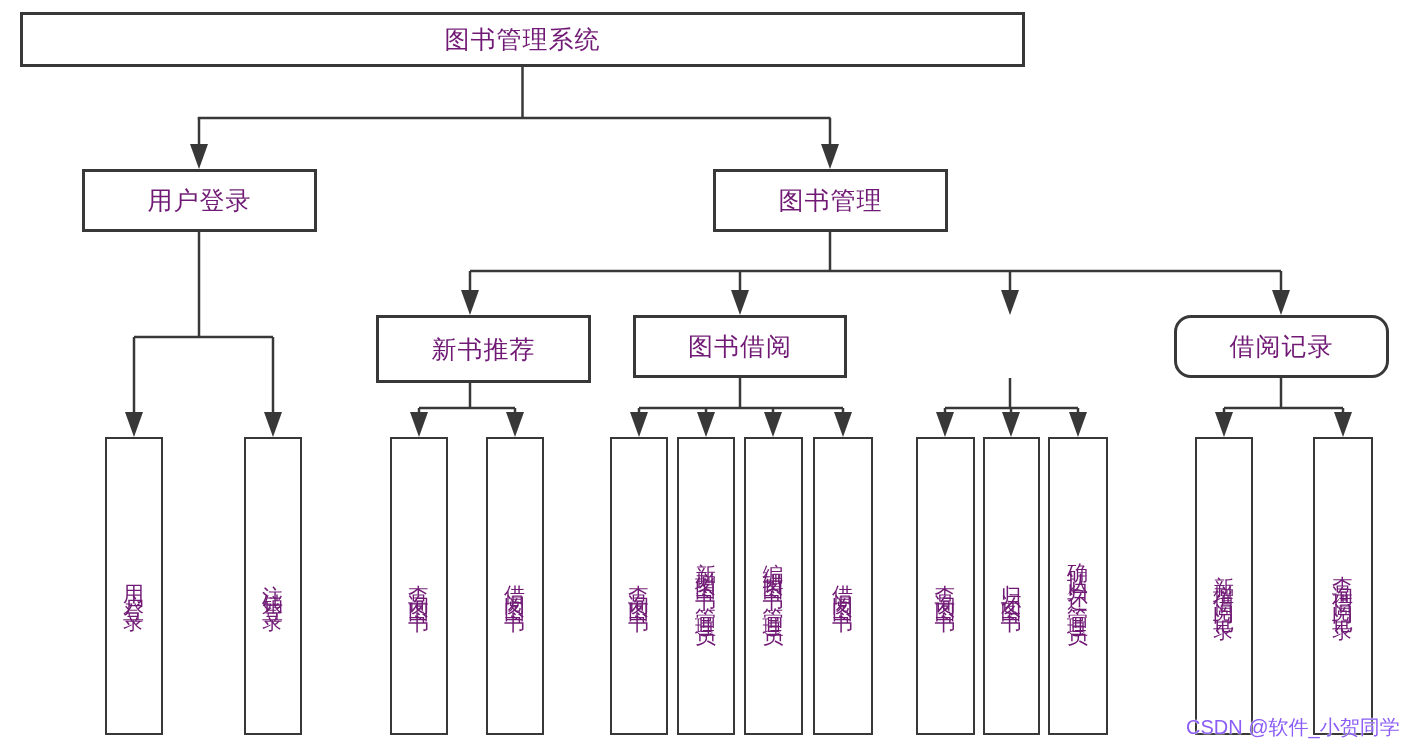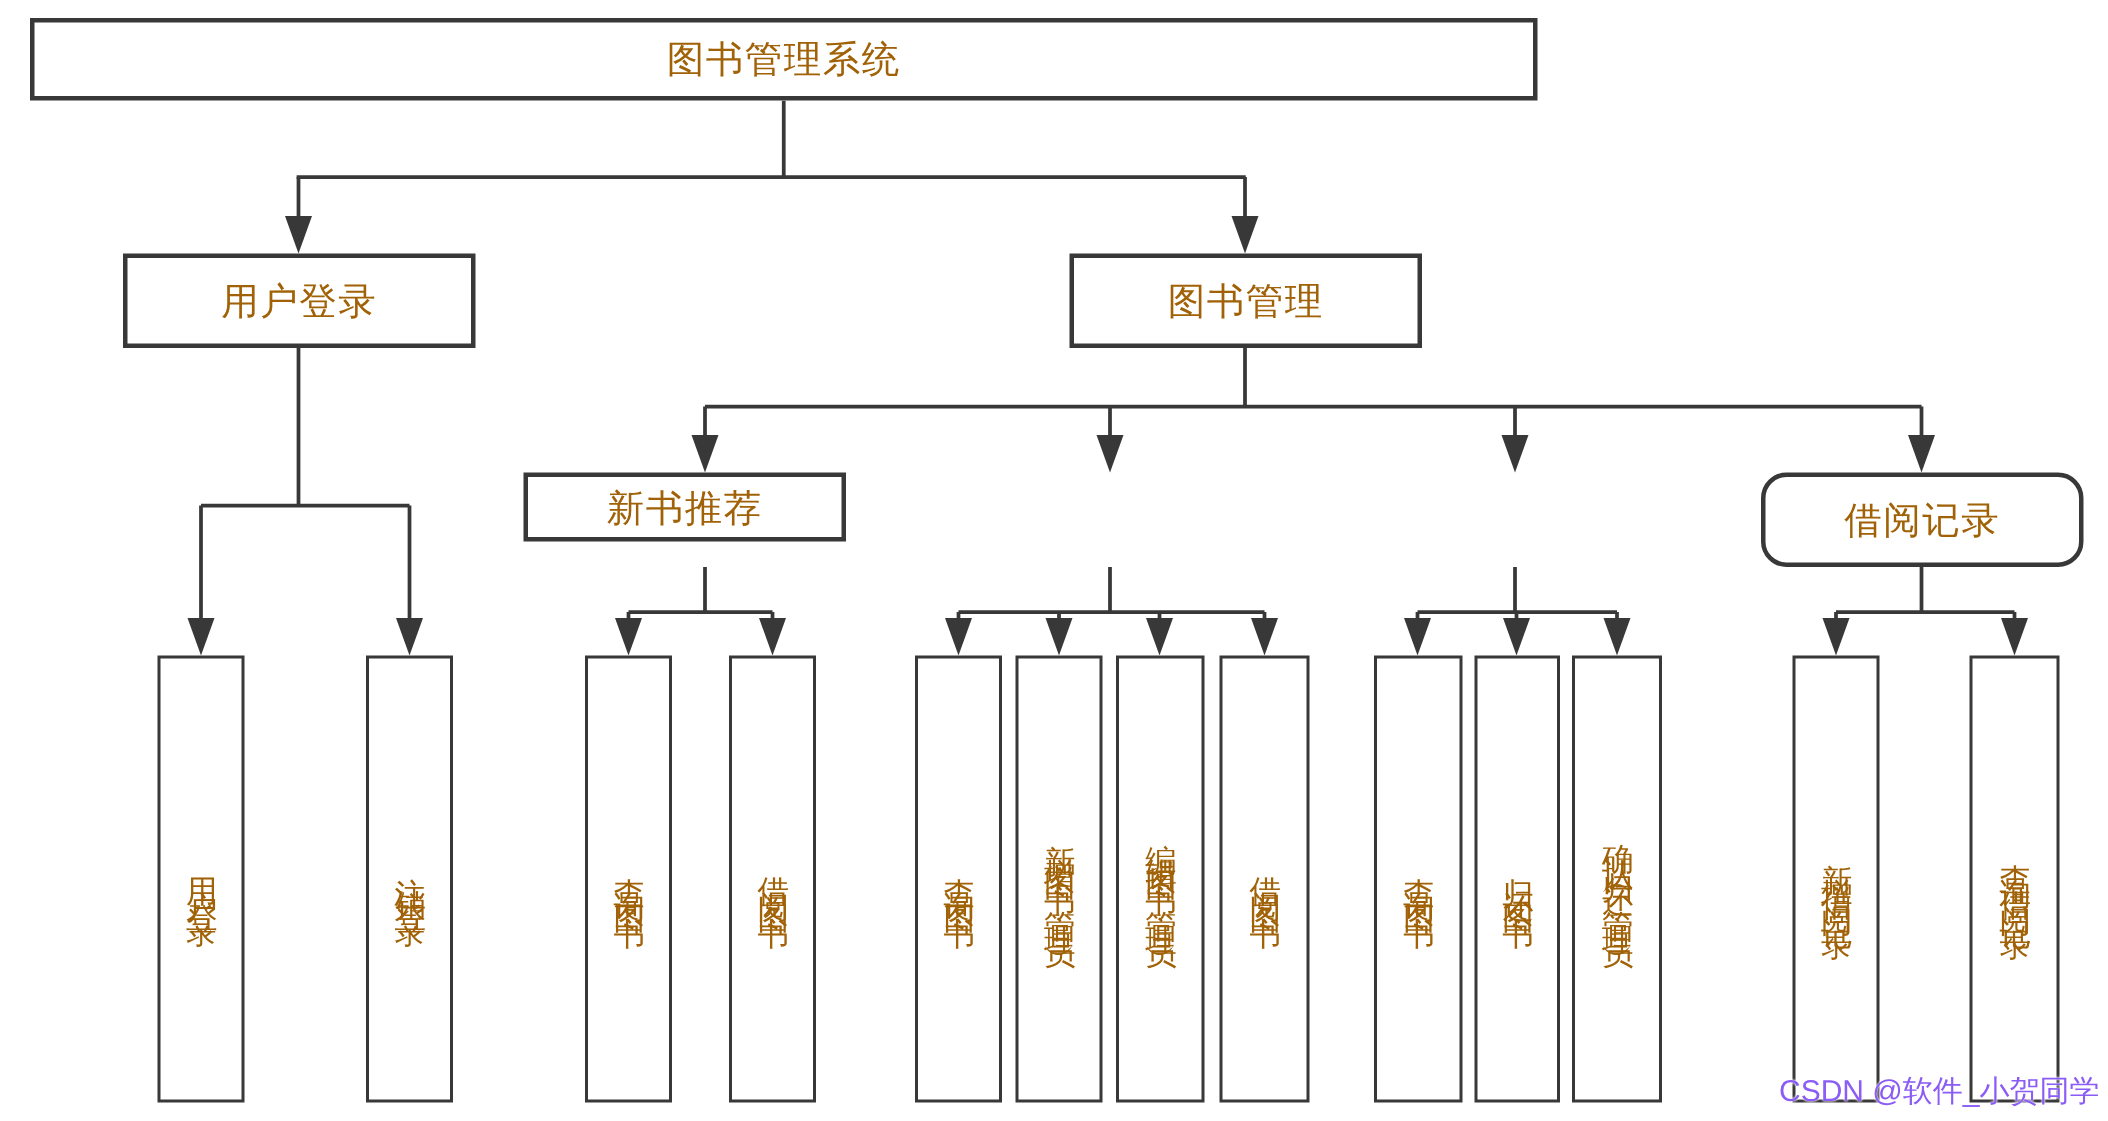--- a/index.html
+++ b/index.html
@@ -23,21 +23,21 @@
     height: 747px;
   }
   .node {
     position: absolute;
     box-sizing: border-box;
     background: #ffffff;
     border: 3px solid #383838;
     display: flex;
     align-items: center;
     justify-content: center;
-    color: #a16207;
+    color: #701a75;
     text-align: center;
   }
   .node.root  { font-size: 25px; letter-spacing: 1px; }
   .node.h-box { font-size: 25px; letter-spacing: 1px; }
   .node.leaf  { border-width: 2.5px; }
   .leaf .v-text {
     writing-mode: vertical-rl;
     text-orientation: mixed;
     font-size: 21px;
     letter-spacing: 9px;
@@ -125,21 +125,22 @@
       <polygon points="1215,412 1233,412 1224,437"></polygon>
       <polygon points="1334,412 1352,412 1343,437"></polygon>
     </g>
   </svg>
 
   <div class="node root" style="left:20px; top:12px; width:1005px; height:55px;">图书管理系统</div>
 
   <div class="node h-box" style="left:82px; top:169px; width:235px; height:63px;">用户登录</div>
   <div class="node h-box" style="left:713px; top:169px; width:235px; height:63px;">图书管理</div>
 
-  <div class="node h-box" style="left:349px; top:315px; width:215px; height:46px;">新书推荐</div>
+  <div class="node h-box" style="left:376px; top:315px; width:215px; height:68px;">新书推荐</div>
+  <div class="node h-box" style="left:633px; top:315px; width:214px; height:63px;">图书借阅</div>
   <div class="node h-box" style="left:1174px; top:315px; width:215px; height:63px;border-radius:17px;">借阅记录</div>
 
   <div class="node leaf" style="left:105px; top:437px; width:58px; height:298px;">
     <span class="v-text">用户登录</span>
   </div>
   <div class="node leaf" style="left:244px; top:437px; width:58px; height:298px;">
     <span class="v-text">注销登录</span>
   </div>
 
   <div class="node leaf" style="left:390px; top:437px; width:58px; height:298px;">

